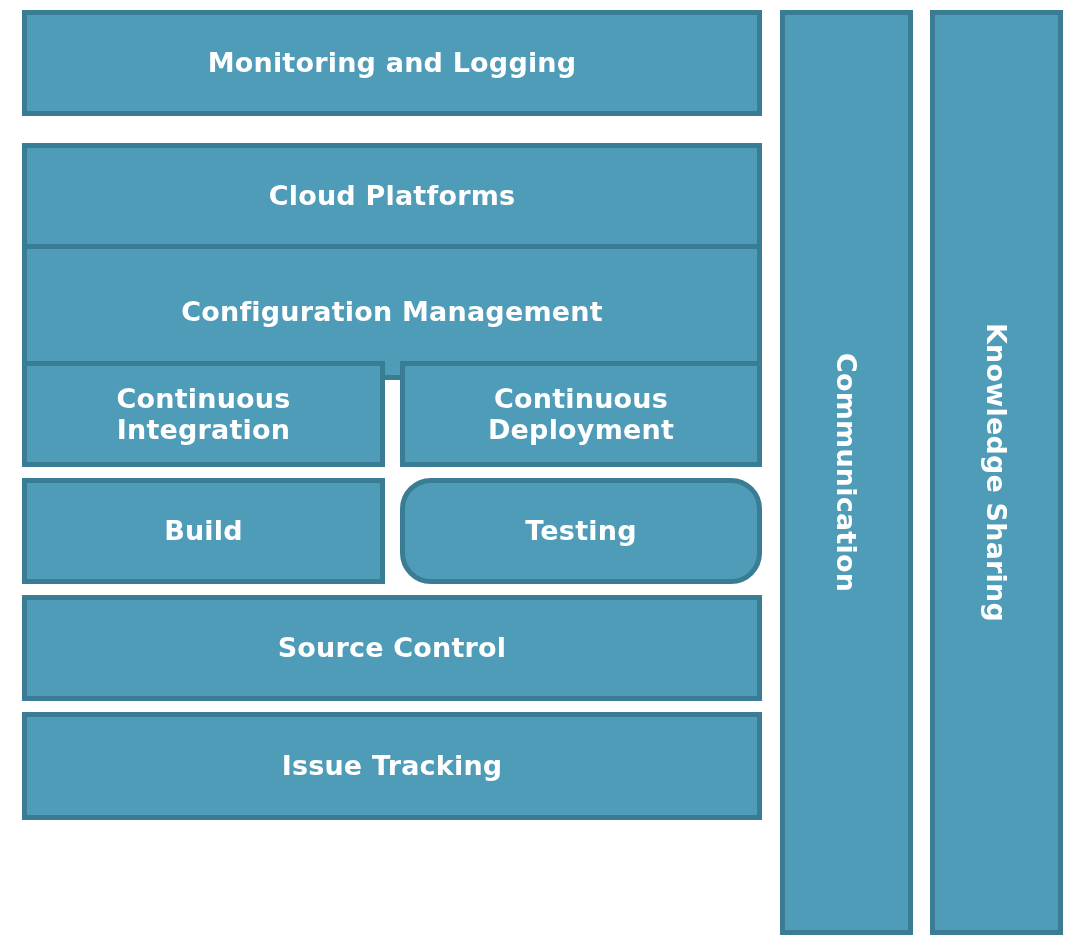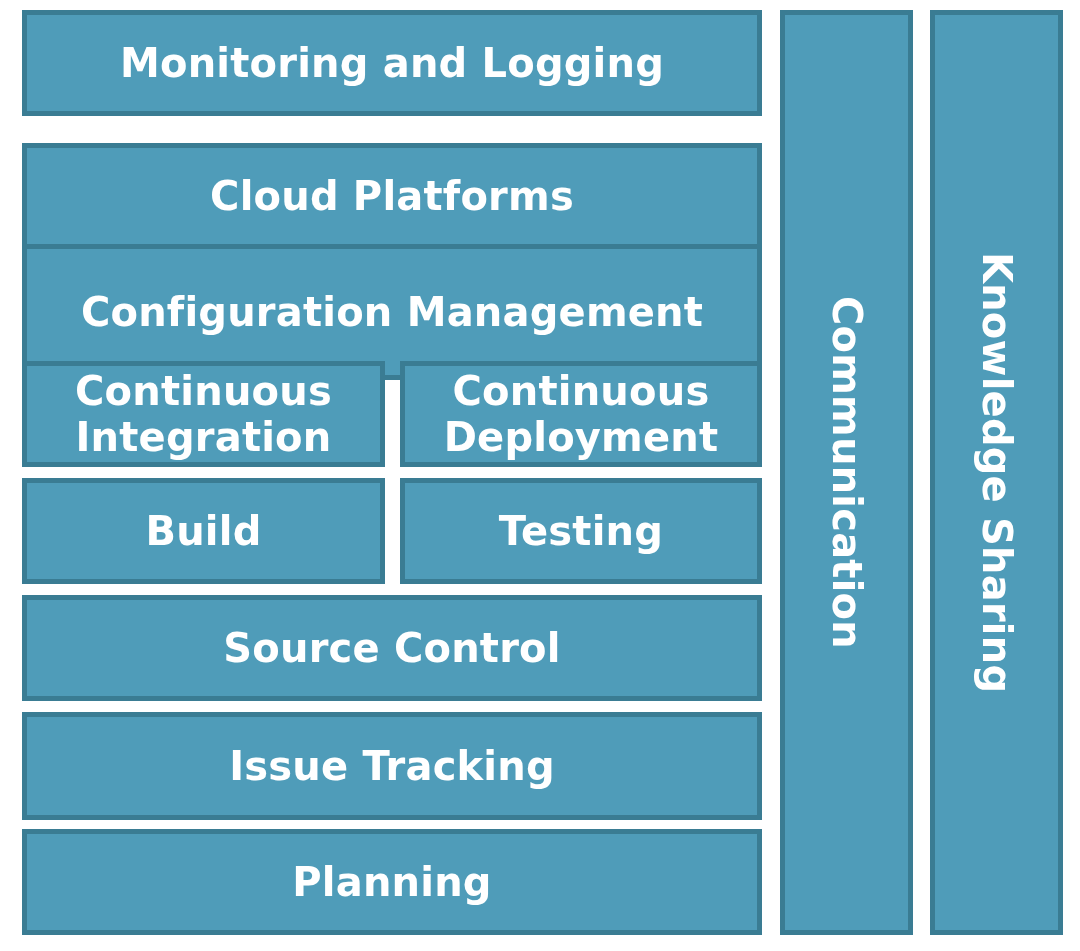--- a/index.html
+++ b/index.html
@@ -29,41 +29,41 @@
     background: #4f9cb9;
     border: 5px solid #3a7c93;
     display: flex;
     align-items: center;
     justify-content: center;
     color: #ffffff;
     font-weight: 700;
     letter-spacing: 0.2px;
     text-align: center;
     line-height: 1.16;
-    font-size: 40px;
+    font-size: 27px;
     -webkit-font-smoothing: antialiased;
   }
   .box .label {
     display: block;
     padding: 0 10px;
     white-space: pre-line;
   }
 
   
   .col-left  { left: 22px;  width: 740px; }
   .half-left  { left: 22px;  width: 363px; }
   .half-right { left: 400px; width: 362px; }
 
   .r-monitoring  { top: 10px;  height: 106px; }
   .r-cloud       { top: 143px; height: 106px; text-align: right; }
   .r-config      { top: 244px; height: 136px; }
   .r-ci          { top: 361px; height: 106px; }
   .r-cd          { top: 361px; height: 106px; }
   .r-build       { top: 478px; height: 106px; }
-  .r-testing     { top: 478px; height: 106px; }
+  .r-testing     { top: 478px; height: 106px; border-radius: 31px; }
   .r-source      { top: 595px; height: 106px; }
   .r-issue       { top: 712px; height: 108px; }
   .r-planning    { top: 829px; height: 106px; }
 
   
   .vcol {
     top: 10px;
     height: 925px;
   }
   .vcol-communication { left: 780px; width: 133px; }
@@ -112,23 +112,20 @@
   </div>
 
   <div class="box col-left r-source">
     <span class="label">Source Control</span>
   </div>
 
   <div class="box col-left r-issue">
     <span class="label">Issue Tracking</span>
   </div>
 
-  <div class="box col-left r-planning">
-    <span class="label">Planning</span>
-  </div>
 
   <div class="box vcol vcol-communication">
     <span class="label">Communication</span>
   </div>
 
   <div class="box vcol vcol-knowledge">
     <span class="label">Knowledge Sharing</span>
   </div>
 
 </div>

